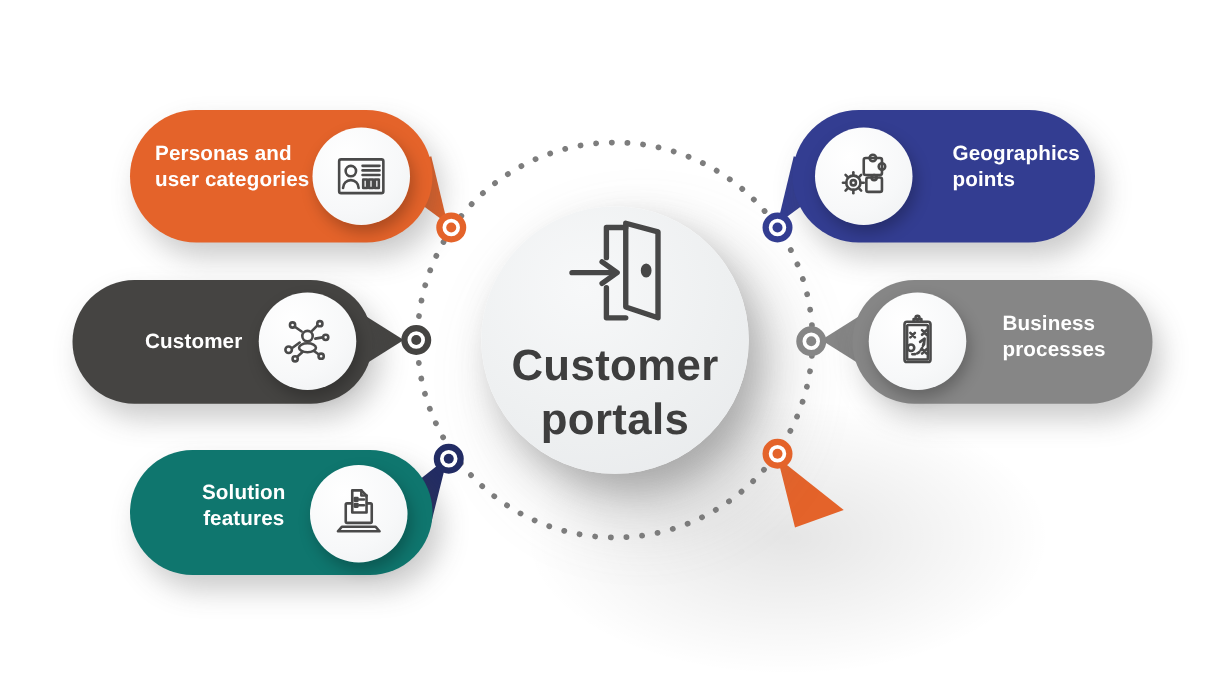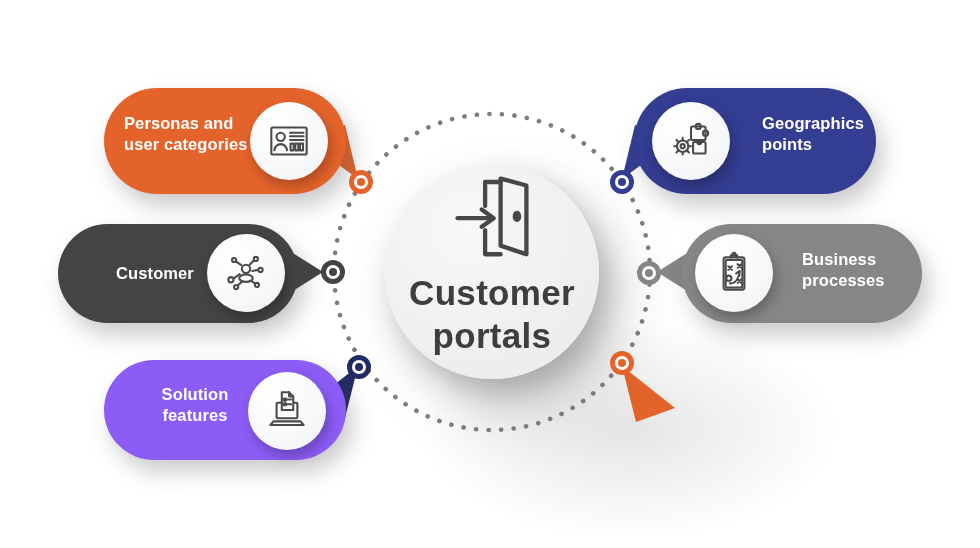--- a/index.html
+++ b/index.html
@@ -78,21 +78,21 @@
         <line x1="62" y1="46" x2="73" y2="44"></line>
           <circle cx="78" cy="44" r="4"></circle>
         <line x1="60" y1="65" x2="67" y2="70"></line>
           <circle cx="71" cy="73" r="4"></circle>
         <line x1="42" y1="67" x2="35" y2="73"></line>
           <circle cx="31" cy="77" r="4"></circle>
       </svg>
     </div>
   </div>
 
-  <div class="bubble" style="left: 104px; top: 360px; width: 242px; height: 100px; border-radius: 50px; background-color: #8b5cf6;">
+  <div class="bubble" style="left: 104px; top: 360px; width: 242px; height: 100px; border-radius: 50px; background-color: #0f766e;">
     <div class="bubble-label t-center" style="left:29px;top:24px;width:124px;">Solution
 features</div>
     <div class="icon-circle" style="left:144px;top:12px;">
       <svg class="icn" viewBox="0 0 100 100">
         <rect x="30" y="34" width="40" height="30" rx="2"></rect>
         <path d="M24 70 h52 l6 7 H18 z"></path>
         <path d="M40 14 h14 l8 8 v26 h-22 z" fill="#ffffff"></path>
         <path d="M54 14 v8 h8"></path>
         <rect x="44" y="26" width="4" height="4"></rect>
           <line x1="51" y1="28" x2="58" y2="28"></line>

